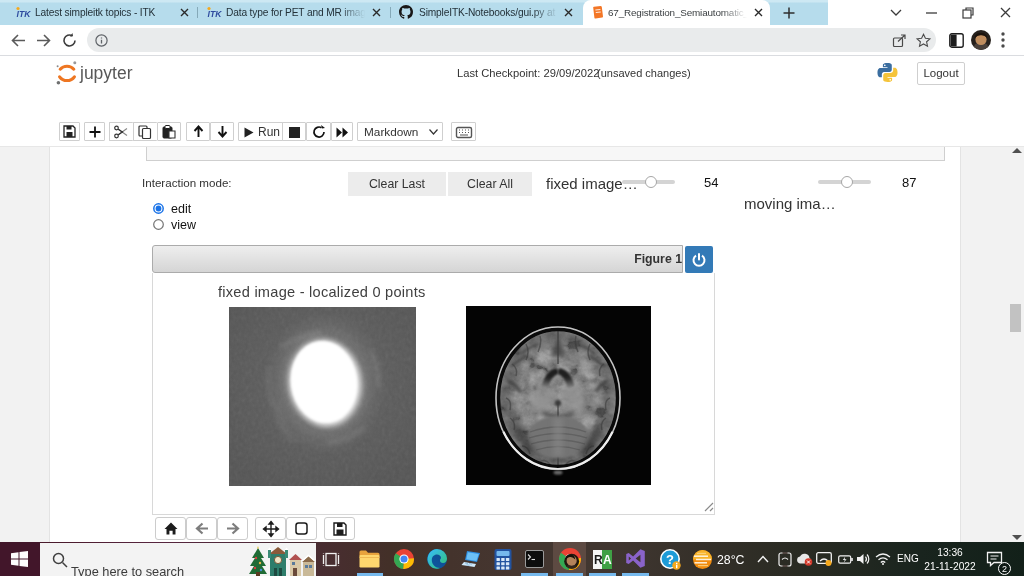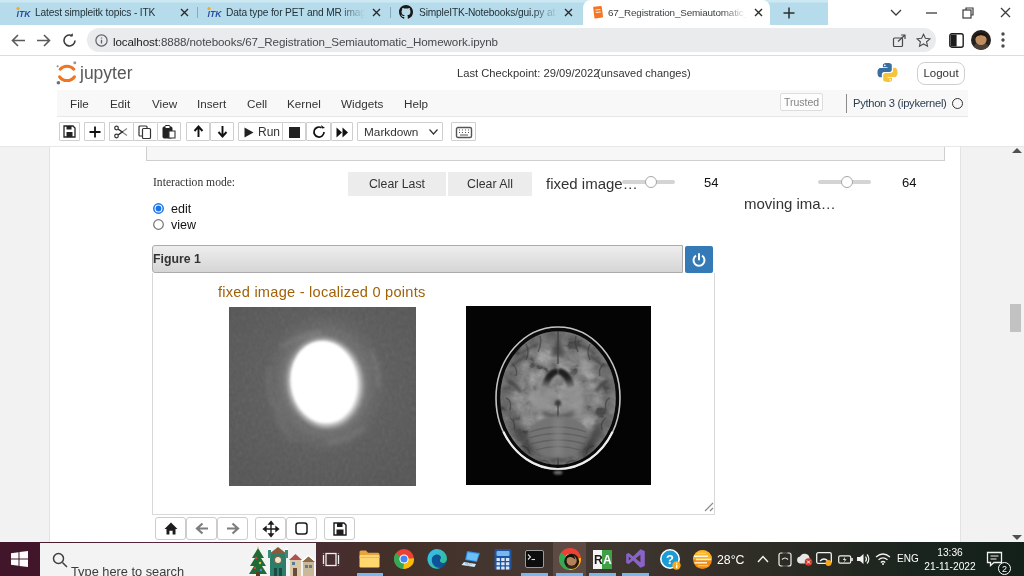--- a/index.html
+++ b/index.html
@@ -18,21 +18,21 @@
 
 #addrbar { top:25px; left:0; width:1024px; height:31px; background:#ffffff; border-bottom:1px solid #dadce0; }
 #addrpill { position:absolute; left:87px; top:3px; width:849px; height:24px; background:#e9ebec; border-radius:12px; }
 #urltext { position:absolute; left:113px; top:5.5px; font-size:11.6px; letter-spacing:-0.1px; line-height:21px; }
 
 
 #jheader { top:56px; left:0; width:1024px; height:34px; background:#fff; }
 #jtitle { position:absolute; left:155px; top:6px; font-size:15.7px; letter-spacing:-0.2px; color:#1a1a1a; }
 #jchk { position:absolute; left:457px; top:11px; font-size:11.2px; color:#333; }
 #junsaved { position:absolute; left:597px; top:11px; font-size:11px; color:#333; }
-#logoutbtn { position:absolute; left:917px; top:6px; width:48px; height:23px; border:1px solid #cfcfcf; border-radius:8px; background:#fff; font-size:11.5px; color:#333; text-align:center; line-height:21px; }
+#logoutbtn { position:absolute; left:917px; top:6px; width:48px; height:23px; border:1px solid #cfcfcf; border-radius:2px; background:#fff; font-size:11.5px; color:#333; text-align:center; line-height:21px; }
 
 
 #menubar { top:90px; left:0; width:1024px; height:28px; background:#fff; }
 #menubg { position:absolute; left:57px; top:0; width:911px; height:27px; background:#f8f8f8; border-bottom:1px solid #e7e7e7; }
 .mitem { position:absolute; top:7px; font-size:11.7px; color:#333; }
 #trusted { position:absolute; left:780px; top:3px; width:43px; height:18px; border:1px solid #ddd; border-radius:2px; font-size:10.5px; color:#848484; text-align:center; line-height:16px; background:#fdfdfd; }
 #kernelname { position:absolute; left:853px; top:7px; font-size:11.2px; letter-spacing:-0.3px; color:#2c3e50; }
 
 
 #jtoolbar { top:118px; left:0; width:1024px; height:28px; background:#fff; }
@@ -47,24 +47,24 @@
 .sbarrow { position:absolute; left:1012px; width:0; height:0; border-left:5px solid transparent; border-right:5px solid transparent; }
 #cellsliver { position:absolute; left:146px; top:0px; width:799px; height:14px; background:#f7f7f7; border:1px solid #cfcfcf; border-top:none; }
 .wlabel { position:absolute; font-size:15px; color:#333; }
 .wbtn { position:absolute; top:25px; height:24px; background:#ececec; font-size:12.3px; color:#333; text-align:center; line-height:24px; }
 .slider-track { position:absolute; top:33px; height:4px; background:#d4d4d4; border-radius:2px; }
 .slider-thumb { position:absolute; top:-4.5px; width:12px; height:12px; background:#fff; border:1px solid #a6a6a6; border-radius:50%; }
 .sval { position:absolute; top:28px; font-size:13px; color:#111; }
 .rlabel { position:absolute; font-size:12.5px; color:#111; }
 
 #figheader { position:absolute; left:152px; top:98px; width:531px; height:28px; background:linear-gradient(#eeeeee,#d5d5d5); border:1px solid #ababab; border-radius:3px 0 0 3px; }
-#figheader span { display:block; text-align:left; font-size:12.3px; font-weight:bold; color:#333; line-height:26px; }
+#figheader span { display:block; text-align:right; font-size:12.3px; font-weight:bold; color:#333; line-height:26px; }
 #pwrbtn { position:absolute; left:685px; top:99px; width:28px; height:27px; background:#337ab7; border-radius:2px; }
 #figbox { position:absolute; left:152px; top:126px; width:563px; height:242px; background:#fff; border:1px solid #d8d8d8; border-top:none; }
-.figtitle { position:absolute; font-size:14.6px; letter-spacing:0.25px; color:#a16207; white-space:nowrap; }
+.figtitle { position:absolute; font-size:14.6px; letter-spacing:0.25px; color:#404040; white-space:nowrap; }
 .navbtn { position:absolute; top:370px; width:31px; height:23px; background:#fff; border:1px solid #ccc; border-radius:3px; }
 
 
 #taskbar { top:542px; left:0; width:1024px; height:34px;
   background:linear-gradient(90deg,#471829 0%,#4b1c2e 6%,#57253f 15%,#4c2b37 27%,#433028 38%,#453630 50%,#403630 60%,#332f28 70%,#272a22 80%,#19241e 90%,#122019 100%); }
 #startbtn { position:absolute; left:0; top:0; width:40px; height:34px; background:#42162a; }
 #searchbox { position:absolute; left:40px; top:1px; width:276px; height:33px; background:#f3f3f3; }
 #searchbox span { position:absolute; left:31px; top:9px; font-size:12.8px; color:#3c3c3c;margin-top:12px; }
 .ulind { position:absolute; top:31px; height:3px; background:#76b9ed; }
 #clock { position:absolute; left:918px; top:4px; width:64px; color:#fff; font-size:10.2px; text-align:center; line-height:13.5px; }
@@ -140,21 +140,20 @@
       </svg>
     <svg class="ic" style="left:62px;top:8px" width="15" height="15" viewBox="0 0 15 15">
         <path d="M13 7.5 A5.5 5.5 0 1 1 10.3 2.75" fill="none" stroke="#3c3c3c" stroke-width="1.6"></path>
         <path d="M10.5 0 L11 3.2 L7.8 3.6 Z" fill="#3c3c3c"></path>
       </svg>
     <div id="addrpill"></div>
     <svg class="ic" style="left:95px;top:9px" width="13" height="13" viewBox="0 0 13 13">
         <circle cx="6.5" cy="6.5" r="5.6" fill="none" stroke="#5f6368" stroke-width="1.2"></circle>
         <path d="M6.5 5.8 V9.5 M6.5 3.4 V4.6" stroke="#5f6368" stroke-width="1.3"></path>
       </svg>
-    <div id="urltext"><span style="color:#202124">localhost</span><span style="color:#45484d">:8888/notebooks/67_Registration_Semiautomatic_Homework.ipynb</span></div>
     <svg class="ic" style="left:892px;top:8px" width="15" height="15" viewBox="0 0 15 15">
         <rect x="1.5" y="5" width="9" height="8.5" rx="1" fill="none" stroke="#4a4a4a" stroke-width="1.2"></rect>
         <path d="M6 8.5 L12.5 2.5 M9 2 L13 2 L13 6" fill="none" stroke="#4a4a4a" stroke-width="1.2"></path>
       </svg>
     <svg class="ic" style="left:916px;top:8px" width="15" height="15" viewBox="0 0 15 15">
         <path d="M7.5 1.2 L9.4 5.3 L13.9 5.8 L10.6 8.8 L11.5 13.2 L7.5 11 L3.5 13.2 L4.4 8.8 L1.1 5.8 L5.6 5.3 Z" fill="none" stroke="#4a4a4a" stroke-width="1.1"></path>
       </svg>
     <svg class="ic" style="left:949px;top:8px" width="15" height="15" viewBox="0 0 15 15">
         <rect x="0.8" y="0.8" width="13.4" height="13.4" rx="2" fill="none" stroke="#1d1d1d" stroke-width="1.4"></rect>
         <rect x="1.6" y="1.6" width="6" height="11.8" fill="#1d1d1d"></rect>
@@ -190,35 +189,20 @@
     </svg>
     <div id="jchk">Last Checkpoint: 29/09/2022</div>
     <div id="junsaved">(unsaved changes)</div>
     <svg class="ic" style="left:876px;top:5px" width="23" height="23" viewBox="0 0 110 110">
       <path fill="#3b6ea0" d="M54 10c-22 0-21 9.5-21 9.5V30h22v3H22s-15-1.7-15 22 13 23 13 23h8V66s-.4-13 13-13h22s12.5.2 12.5-12V20s1.9-10-21.5-10zm-12 6.5a4 4 0 1 1 0 8 4 4 0 0 1 0-8z"></path>
       <path fill="#f5c43b" d="M56 100c22 0 21-9.5 21-9.5V80H55v-3h33s15 1.7 15-22-13-23-13-23h-8v12s.4 13-13 13H47s-12.5-.2-12.5 12v21s-1.9 10 21.5 10zm12-6.5a4 4 0 1 1 0-8 4 4 0 0 1 0 8z"></path>
     </svg>
     <div id="logoutbtn">Logout</div>
   </div>
 
-  <div id="menubar" class="abs">
-    <div id="menubg"></div>
-    <div class="mitem" style="left:70px">File</div>
-    <div class="mitem" style="left:110px">Edit</div>
-    <div class="mitem" style="left:152px">View</div>
-    <div class="mitem" style="left:197px">Insert</div>
-    <div class="mitem" style="left:247px">Cell</div>
-    <div class="mitem" style="left:287px">Kernel</div>
-    <div class="mitem" style="left:341px">Widgets</div>
-    <div class="mitem" style="left:404px">Help</div>
-    <div id="trusted">Trusted</div>
-    <div style="position:absolute;left:846px;top:4px;width:1px;height:19px;background:#8a8a8a"></div>
-    <div id="kernelname">Python 3 (ipykernel)</div>
-    <div style="position:absolute;left:952px;top:7.5px;width:11px;height:11px;border:1.6px solid #333;border-radius:50%"></div>
-  </div>
 
   <div id="jtoolbar" class="abs">
     <div class="tbtn" style="left:59px;width:21px">
         <svg class="ic" style="left:3px;top:2px" width="13" height="13" viewBox="0 0 13 13">
           <path d="M1 1 H10 L12 3 V12 H1 Z" fill="none" stroke="#222" stroke-width="1.3"></path>
           <rect x="3.5" y="7" width="6" height="5" fill="#222"></rect>
           <rect x="3.5" y="1" width="5" height="3.5" fill="#222"></rect>
         </svg>
       </div>
     <div class="tbtn" style="left:84px;width:21px">
@@ -294,33 +278,33 @@
   </div>
 
   <div id="content" class="abs">
     <div id="graybar"></div>
     <div style="position:absolute;left:0;top:0;width:50px;height:396px;background:#f2f2f2;border-right:1px solid #e3e3e3;"></div>
     <div id="sbthumb"></div>
     <div class="sbarrow" style="top:1px;border-bottom:5px solid #505050;"></div>
     <div class="sbarrow" style="top:388px;border-top:5px solid #505050;"></div>
     <div id="cellsliver"></div>
 
-    <div class="wlabel" style="left:153px;top:28.5px;font-size:11.6px;font-family:Liberation Serif, serif;">Interaction mode:</div>
+    <div class="wlabel" style="left:142px;top:28.5px;font-size:11.6px;">Interaction mode:</div>
     <div class="wbtn" style="left:348px;width:98px;">Clear Last</div>
     <div class="wbtn" style="left:448px;width:84px;">Clear All</div>
     <div class="wlabel" style="left:546px;top:28px;">fixed image…</div>
     <div class="slider-track" style="left:622px;width:53px;">
         <div class="slider-thumb" style="left:23px;"></div>
       </div>
     <div class="sval" style="left:704px;">54</div>
     <div class="wlabel" style="left:744px;top:28px;margin-top:20px;">moving ima…</div>
     <div class="slider-track" style="left:818px;width:53px;">
         <div class="slider-thumb" style="left:23px;"></div>
       </div>
-    <div class="sval" style="left:902px;">64</div>
+    <div class="sval" style="left:902px;">87</div>
 
     <svg class="ic" style="left:153px;top:56px" width="11" height="11" viewBox="0 0 11 11" shape-rendering="geometricPrecision">
         <circle cx="5.5" cy="5.5" r="4.7" fill="none" stroke="#1a73e8" stroke-width="1.5"></circle>
         <circle cx="5.5" cy="5.5" r="2.9" fill="#1a73e8"></circle>
       </svg>
     <svg class="ic" style="left:153px;top:71.5px" width="11" height="11" viewBox="0 0 11 11">
         <circle cx="5.5" cy="5.5" r="4.8" fill="none" stroke="#747474" stroke-width="1.2"></circle>
       </svg>
     <div class="rlabel" style="left:171px;top:55px;">edit</div>
     <div class="rlabel" style="left:171px;top:70.5px;">view</div>

